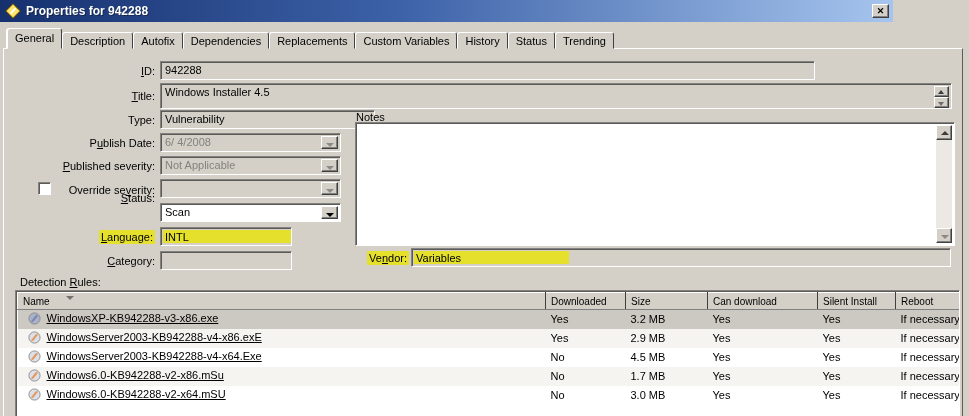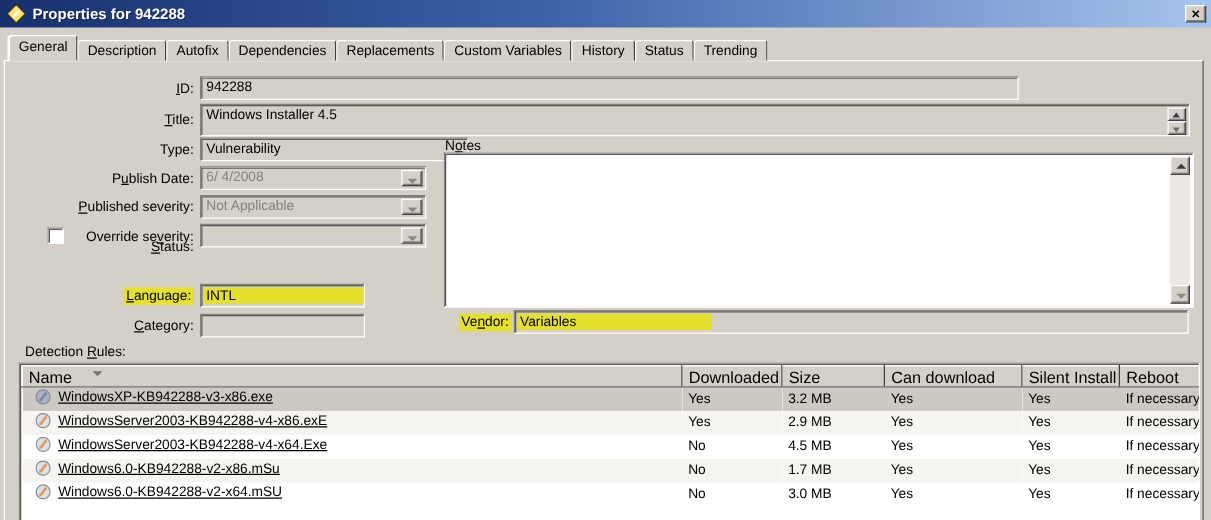--- a/index.html
+++ b/index.html
@@ -1,21 +1,21 @@
 <!DOCTYPE html>
 <html><head>
 <meta charset="utf-8">
 <style>
   html,body{margin:0;padding:0;}
   body{background:#808080;font-family:"Liberation Sans",sans-serif;}
   *{box-sizing:border-box;}
   .window{position:relative;width:969px;height:416px;background:#d4d0c8;overflow:hidden;
           font-size:11px;color:#000;}
   
-  .titlebar{position:absolute;left:0;top:0;width:969px;height:22px;
+  .titlebar{position:absolute;left:0;top:0;width:893px;height:22px;
             background:linear-gradient(90deg,#16306e 0%,#3d62a8 45%,#a6c5ee 100%);
             display:flex;align-items:center;}
   .app-icon{width:16px;height:16px;margin-left:5px;display:inline-block;}
   .title-text{color:#fff;font-weight:bold;font-size:12px;margin-left:5px;
               text-shadow:1px 1px 0 rgba(0,0,0,.35);}
   .close-btn{position:absolute;right:4px;top:4px;width:17px;height:14px;
              background:#d4d0c8;border:1px solid;border-color:#fff #404040 #404040 #fff;
              box-shadow:inset -1px -1px 0 #808080;
              font-size:9px;font-weight:bold;line-height:11px;text-align:center;
              font-family:"Liberation Sans",sans-serif;padding:0;cursor:default;}
@@ -73,21 +73,21 @@
   .sp-up{top:0;} .sp-dn{bottom:0;}
   .sp-up .arr-up-s{left:3px;top:3px;border-left-width:3.5px;border-right-width:3.5px;border-bottom-width:4px;}
   .sp-dn .arr-dn-s{left:3px;top:4px;border-left-width:3.5px;border-right-width:3.5px;border-top-width:4px;border-top-color:#6e6c68;}
   
   .rules-box{position:absolute;left:15px;top:290px;width:945px;height:130px;background:#fff;
              border:1px solid;border-color:#848280 #fff #fff #848280;
              box-shadow:inset 1px 1px 0 #5c5a57;overflow:hidden;}
   table.rules{border-collapse:collapse;table-layout:fixed;width:943px;margin:1px;}
   table.rules th{height:17px;background:#d4d0c8;font-weight:normal;text-align:left;
         padding:0 0 0 5px;border:1px solid;border-color:#fff #404040 #808080 #fff;
-        white-space:nowrap;overflow:hidden;font-size:13px;}
+        white-space:nowrap;overflow:hidden;font-size:10px;}
   table.rules td{height:19px;padding:0 0 0 5px;white-space:nowrap;overflow:hidden;font-size:11px;}
   tr.alt td{background:#f5f4f0;}
   tr.sel td{background:#ccc9c2;}
   .name-cell{padding-left:10px !important;text-decoration:underline;}
   .row-icon{display:inline-block;vertical-align:-3px;margin-right:6px;}
   .sort-arrow{display:inline-block;margin-left:16px;width:0;height:0;
               border:4px solid transparent;border-top-color:#75736e;vertical-align:1px;}
 </style>
 </head>
 <body>
@@ -163,20 +163,26 @@
 
   <span class="checkbox" style="left:38px;top:182px"></span>
   <label class="f-label" style="right:814px;top:183px">Override se<u>v</u>erity:</label>
   <div class="combo disabled" style="left:160px;top:179px;width:181px;height:19px">
     <span class="combo-btn">
         <span class="arr-dn"></span>
       </span>
   </div>
 
   <label class="f-label" style="right:814px;top:191px"><u>S</u>tatus:</label>
+  <div class="combo" style="left:160px;top:203px;width:181px;height:19px">
+    <span class="val">Scan</span>
+    <span class="combo-btn">
+        <span class="arr-dn"></span>
+      </span>
+  </div>
 
   <label class="f-label hl" style="right:814px;top:230px"><u>L</u>anguage:</label>
   <div class="sunken" style="left:160px;top:227px;width:132px;height:19px">
     <span class="hl-val" style="width:128px">INTL</span>
   </div>
 
   <label class="f-label" style="right:814px;top:254px"><u>C</u>ategory:</label>
   <div class="sunken" style="left:160px;top:251px;width:132px;height:19px">
     <span class="val"></span>
   </div>

